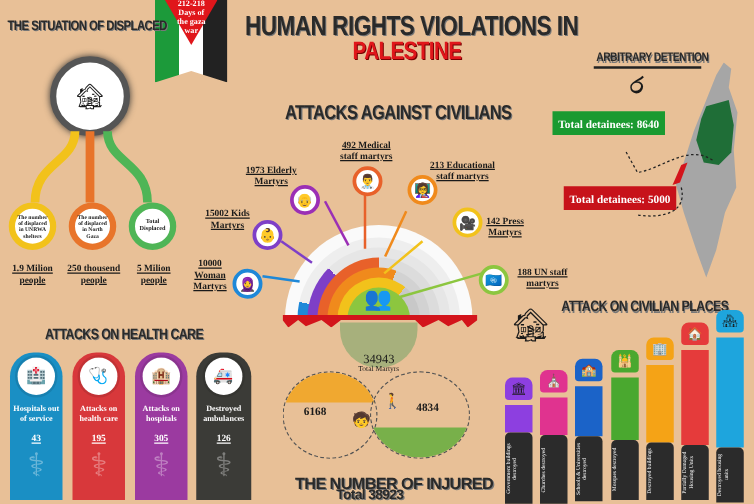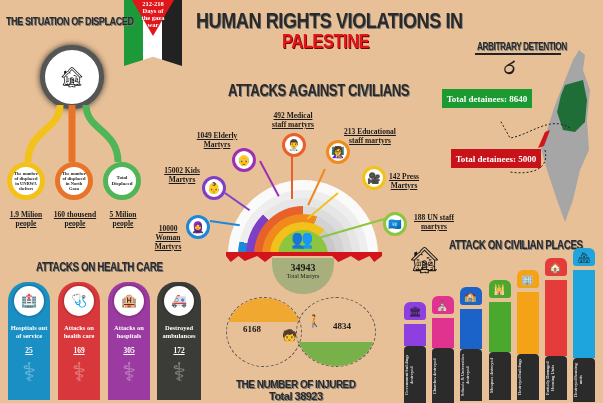--- a/index.html
+++ b/index.html
@@ -41,60 +41,60 @@
 <div class="abs" style="left:5px;top:162px;width:42px">
   <div class="circ" style="width:38px;height:38px;border:5px solid #f2c21b;margin:0 auto;font-size:4.5px;line-height:5px;font-weight:bold;padding:2px">The number of displaced in UNRWA shelters</div>
 </div>
 <div class="abs" style="left:53px;top:162px;width:42px">
   <div class="circ" style="width:38px;height:38px;border:5px solid #e8742a;margin:0 auto;font-size:4.5px;line-height:5px;font-weight:bold;padding:2px">The number of displaced in North Gaza</div>
 </div>
 <div class="abs" style="left:101px;top:162px;width:42px">
   <div class="circ" style="width:38px;height:38px;border:5px solid #4fb556;margin:0 auto;font-size:5px;line-height:6px;font-weight:bold;padding:2px">Total Displaced</div>
 </div>
 <div class="abs lbl" style="left:2px;top:210px;width:48px">1.9 Milion people</div>
-<div class="abs lbl" style="left:50px;top:210px;width:50px">160 thousend people</div>
+<div class="abs lbl" style="left:50px;top:210px;width:50px">250 thousend people</div>
 <div class="abs lbl" style="left:103px;top:210px;width:40px">5 Milion people</div>
 
 <div class="abs head" style="left:228px;top:82px;font-size:16px">ATTACKS AGAINST CIVILIANS</div>
 
 <div class="abs" style="left:228px;top:180px;width:150px;height:75px;overflow:hidden">
   <div class="abs" style="left:0;top:0;width:150px;height:150px;border-radius:50%;background:#fafafa"></div>
   <div class="abs" style="left:10px;top:10px;width:130px;height:130px;border-radius:50%;background:conic-gradient(from 270deg,#1e88d8 0 12deg,#eee 12deg 180deg,transparent 180deg)"></div>
   <div class="abs" style="left:18px;top:18px;width:114px;height:114px;border-radius:50%;background:conic-gradient(from 270deg,#7e3fc7 0 45deg,#e6e6e6 45deg 180deg,transparent 180deg)"></div>
   <div class="abs" style="left:26px;top:26px;width:98px;height:98px;border-radius:50%;background:conic-gradient(from 270deg,#e8612a 0 90deg,#dcdcdc 90deg 180deg,transparent 180deg)"></div>
   <div class="abs" style="left:34px;top:34px;width:82px;height:82px;border-radius:50%;background:conic-gradient(from 270deg,#f08a1c 0 110deg,#d2d2d2 110deg 180deg,transparent 180deg)"></div>
   <div class="abs" style="left:42px;top:42px;width:66px;height:66px;border-radius:50%;background:conic-gradient(from 270deg,#f2c21b 0 130deg,#c8c8c8 130deg 180deg,transparent 180deg)"></div>
   <div class="abs" style="left:50px;top:50px;width:50px;height:50px;border-radius:50%;background:#8cc63f"></div>
 </div>
 <div class="abs" style="left:226px;top:252px;width:156px;height:10px;background:#d3141b;clip-path:polygon(0 0,100% 0,100% 40%,95% 100%,92% 40%,85% 90%,80% 40%,72% 100%,68% 40%,30% 40%,25% 100%,20% 40%,12% 90%,8% 40%,3% 100%,0 40%)"></div>
 <div class="abs" style="left:285px;top:228px;width:36px;height:26px;font-size:18px;text-align:center">👥</div>
 <div class="abs" style="left:272px;top:258px;width:62px;height:36px;background:#a7b07c;border-radius:0 0 30px 30px;text-align:center">
-  <div style="font-size:10px;font-weight:bold;margin-top:4px">34943</div>
+  <div style="font-size:10px;font-weight:normal;margin-top:24px">34943</div>
   <div style="font-size:6px">Total Martyrs</div>
 </div>
 
 <div class="spoke" style="left:210px;top:220px;width:30px;background:#1e88d8;transform:rotate(8deg)"></div>
 <div class="spoke" style="left:225px;top:192px;width:30px;background:#7e3fc7;transform:rotate(35deg)"></div>
 <div class="spoke" style="left:260px;top:160px;width:40px;background:#9b2fb5;transform:rotate(62deg)"></div>
 <div class="spoke" style="left:292px;top:150px;width:48px;background:#e8612a;transform:rotate(90deg)"></div>
 <div class="spoke" style="left:325px;top:168px;width:40px;background:#f08a1c;transform:rotate(115deg)"></div>
 <div class="spoke" style="left:338px;top:192px;width:40px;background:#f2c21b;transform:rotate(140deg)"></div>
 <div class="spoke" style="left:315px;top:238px;width:75px;background:#8cc63f;transform:rotate(-16deg)"></div>
 
 <div class="abs circ" style="left:186px;top:215px;width:24px;height:24px;border:3px solid #1e88d8;font-size:11px">🧕</div>
 <div class="abs circ" style="left:202px;top:176px;width:24px;height:24px;border:3px solid #7e3fc7;font-size:11px">👶</div>
 <div class="abs circ" style="left:232px;top:148px;width:24px;height:24px;border:3px solid #9b2fb5;font-size:11px">👴</div>
 <div class="abs circ" style="left:282px;top:133px;width:24px;height:24px;border:3px solid #e8612a;font-size:11px">👨‍⚕</div>
 <div class="abs circ" style="left:326px;top:140px;width:24px;height:24px;border:3px solid #f08a1c;font-size:11px">👩‍🏫</div>
 <div class="abs circ" style="left:362px;top:166px;width:24px;height:24px;border:3px solid #f2c21b;font-size:11px">🎥</div>
 <div class="abs circ" style="left:383px;top:212px;width:24px;height:24px;border:3px solid #8cc63f;font-size:11px">🇺🇳</div>
 
-<div class="abs lbl" style="left:150px;top:224px;width:36px">10000 Woman Martyrs</div>
+<div class="abs lbl" style="left:150px;top:206px;width:36px">10000 Woman Martyrs</div>
 <div class="abs lbl" style="left:164px;top:166px;width:36px">15002 Kids Martyrs</div>
-<div class="abs lbl" style="left:196px;top:131px;width:42px">1049 Elderly Martyrs</div>
+<div class="abs lbl" style="left:196px;top:131px;width:42px">1973 Elderly Martyrs</div>
 <div class="abs lbl" style="left:268px;top:111px;width:50px">492 Medical staff martyrs</div>
 <div class="abs lbl" style="left:340px;top:127px;width:60px">213 Educational staff martyrs</div>
 <div class="abs lbl" style="left:388px;top:172px;width:32px">142 Press Martyrs</div>
 <div class="abs lbl" style="left:410px;top:213px;width:48px">188 UN staff martyrs</div>
 
 <div class="abs head" style="left:477px;top:41px;font-size:10px">ARBITRARY DETENTION</div>
 <div class="abs" style="left:475px;top:53px;width:86px;height:2px;background:#222"></div>
 <div class="abs" style="left:504px;top:58px;font-size:18px;font-weight:bold">ර</div>
 <svg class="abs" style="left:535px;top:50px" width="60" height="175">
   <path d="M44 0 L50 5 L48 20 L55 40 L52 70 L54 100 L45 120 L38 150 L30 172 L22 150 L12 120 L5 95 L12 80 L20 55 L30 30 L38 10 Z" fill="#a6a6a6"></path>
@@ -105,54 +105,54 @@
 <div class="abs" style="left:451px;top:149px;width:90px;height:19px;background:#c7121a;color:#fff;font-size:9px;font-weight:bold;display:flex;align-items:center;justify-content:center">Total detainees: 5000</div>
 <svg class="abs" style="left:490px;top:110px" width="90" height="70">
   <path d="M80 18 C60 5,40 25,20 28 L10 10" stroke="#222" stroke-width="1" stroke-dasharray="2 2" fill="none"></path>
   <path d="M55 40 C60 60,40 65,20 62" stroke="#222" stroke-width="1" stroke-dasharray="2 2" fill="none"></path>
 </svg>
 
 <div class="abs head" style="left:36px;top:260px;font-size:12px">ATTACKS ON HEALTH CARE</div>
 <div class="hc" style="left:8px;width:42px;background:#1a8fc4">
   <div class="ic">🏥</div>
   <div class="t">Hospitals out of service</div>
-  <div class="n">25</div>
+  <div class="n">43</div>
   <div class="cad">⚕</div>
 </div>
 <div class="hc" style="left:58px;width:42px;background:#d8383b">
   <div class="ic">🩺</div>
   <div class="t">Attacks on health care</div>
-  <div class="n">169</div>
+  <div class="n">195</div>
   <div class="cad">⚕</div>
 </div>
 <div class="hc" style="left:108px;width:42px;background:#9b3aa0">
   <div class="ic">🏨</div>
   <div class="t">Attacks on hospitals</div>
   <div class="n">305</div>
   <div class="cad">⚕</div>
 </div>
 <div class="hc" style="left:157px;width:44px;background:#3b3b37">
   <div class="ic">🚑</div>
   <div class="t">Destroyed ambulances</div>
-  <div class="n">172</div>
+  <div class="n">126</div>
   <div class="cad">⚕</div>
 </div>
 
 <div class="abs" style="left:226px;top:297px;width:76px;height:70px;border-radius:50%;border:1px dashed #555;overflow:hidden">
   <div style="width:100%;height:35%;background:#f0a830"></div>
 </div>
 <div class="abs" style="left:296px;top:297px;width:80px;height:70px;border-radius:50%;border:1px dashed #555;overflow:hidden">
   <div style="width:100%;height:65%"></div>
   <div style="width:100%;height:35%;background:#78b04a"></div>
 </div>
 <div class="abs u" style="left:243px;top:324px;font-size:9px">6168</div>
 <div class="abs u" style="left:333px;top:321px;font-size:9px">4834</div>
 <div class="abs" style="left:282px;top:329px;font-size:12px">🧒</div>
 <div class="abs" style="left:307px;top:314px;font-size:12px">🚶</div>
-<div class="abs head" style="left:236px;top:379px;font-size:10px;transform:none">THE NUMBER OF INJURED</div>
+<div class="abs head" style="left:236px;top:379px;font-size:13px;transform:none">THE NUMBER OF INJURED</div>
 <div class="abs head" style="left:269px;top:390px;font-size:11px;transform:none">Total 38923</div>
 
 <div class="abs head" style="left:449px;top:238px;font-size:12px">ATTACK ON CIVILIAN PLACES</div>
 <div class="abs" style="left:408px;top:245px;font-size:26px">🏚</div>
 
 <div class="bar" style="left:404px;top:302px">
   <div class="tag" style="background:#8d3fe0">🏛</div>
   <div class="col" style="height:22px;background:#8d3fe0;margin-top:4px"></div>
   <div class="base" style="height:58px">Government buildings destroyed</div>
 </div>

